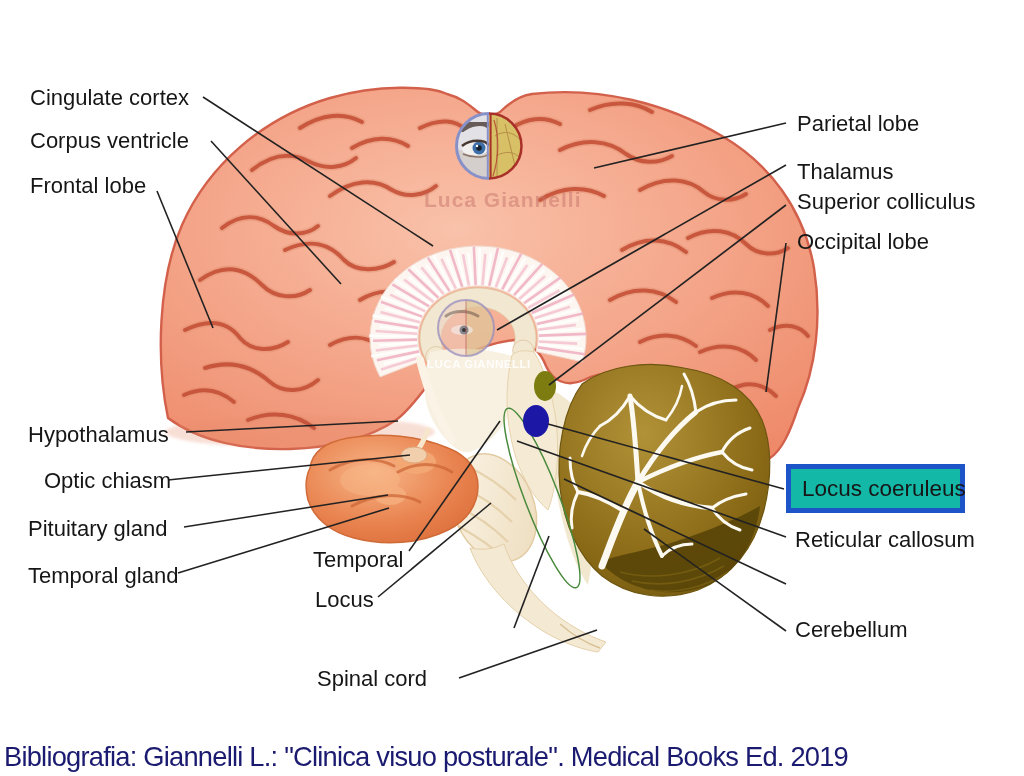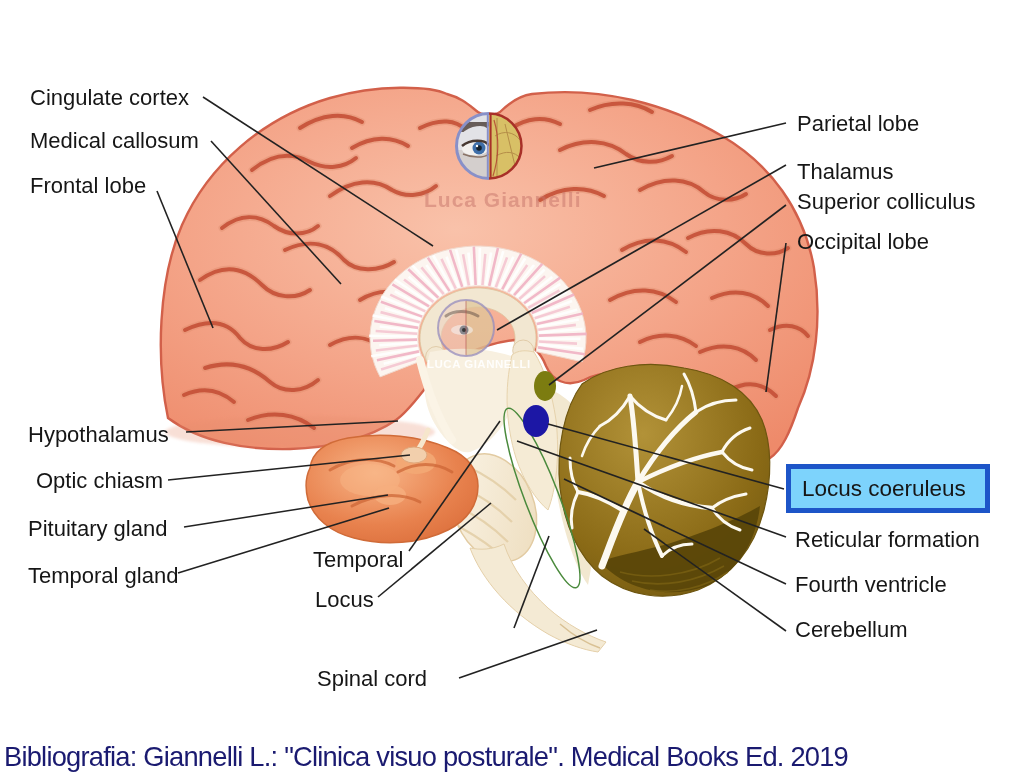--- a/index.html
+++ b/index.html
@@ -1,21 +1,21 @@
 <!DOCTYPE html>
 <html><head>
 <meta charset="utf-8">
 <style>
   html,body{margin:0;padding:0;background:#fff;}
   #stage{position:relative;width:1024px;height:776px;background:#ffffff;overflow:hidden;
          font-family:"Liberation Sans",sans-serif;}
   #figure-svg{position:absolute;left:0;top:0;}
   .lbl{position:absolute;font-size:22px;line-height:23px;color:#161616;white-space:nowrap;}
-  #locus-box{position:absolute;left:786px;top:464px;width:204px;height:49px;
-             box-sizing:border-box;border:5px solid #1d55c8;background:#7dd3fc;
+  #locus-box{position:absolute;left:786px;top:464px;width:179px;height:49px;
+             box-sizing:border-box;border:5px solid #1d55c8;background:#14b8a6;
              display:flex;align-items:center;padding-left:11px;}
   #locus-box .lbl-in{font-size:22.5px;color:#161616;white-space:nowrap;}
   #bibliography{position:absolute;left:4px;top:741px;font-size:28px;letter-spacing:-0.8px;
                 color:#1a1a70;white-space:nowrap;transform:scaleX(.975);transform-origin:left top;}
 </style>
 </head>
 <body>
 
 <div id="stage">
 
@@ -348,34 +348,33 @@
     <line x1="786" y1="205" x2="549" y2="385"></line>
     <line x1="786" y1="243" x2="766" y2="392"></line>
     <line x1="784" y1="489" x2="548" y2="424"></line>
     <line x1="786" y1="537" x2="517" y2="441"></line>
     <line x1="786" y1="584" x2="564" y2="479"></line>
     <line x1="786" y1="631" x2="644" y2="529"></line>
   </g>
 </svg>
 
 <div class="lbl" style="left:30px;top:86px">Cingulate cortex</div>
-<div class="lbl" style="left:30px;top:129px">Medical callosum</div>
+<div class="lbl" style="left:30px;top:129px">Corpus ventricle</div>
 <div class="lbl" style="left:30px;top:174px">Frontal lobe</div>
 <div class="lbl" style="left:28px;top:423px">Hypothalamus</div>
-<div class="lbl" style="left:36px;top:469px">Optic chiasm</div>
+<div class="lbl" style="left:44px;top:469px">Optic chiasm</div>
 <div class="lbl" style="left:28px;top:517px">Pituitary gland</div>
 <div class="lbl" style="left:28px;top:564px">Temporal gland</div>
 <div class="lbl" style="left:313px;top:548px">Temporal</div>
 <div class="lbl" style="left:315px;top:588px">Locus</div>
 <div class="lbl" style="left:317px;top:667px">Spinal cord</div>
 <div class="lbl" style="left:797px;top:112px">Parietal lobe</div>
 <div class="lbl" style="left:797px;top:160px">Thalamus</div>
 <div class="lbl" style="left:797px;top:190px">Superior colliculus</div>
 <div class="lbl" style="left:797px;top:230px">Occipital lobe</div>
 <div id="locus-box" style="border-color: rgb(29, 85, 200);">
   <span class="lbl-in">Locus coeruleus</span>
 </div>
-<div class="lbl" style="left:795px;top:528px">Reticular formation</div>
-<div class="lbl" style="left:795px;top:573px">Fourth ventricle</div>
+<div class="lbl" style="left:795px;top:528px">Reticular callosum</div>
 <div class="lbl" style="left:795px;top:618px">Cerebellum</div>
 
 <div id="bibliography" style="color: rgb(26, 26, 112);">Bibliografia: Giannelli L.: "Clinica visuo posturale". Medical Books Ed. 2019</div>
 </div>
 
 </body></html>

